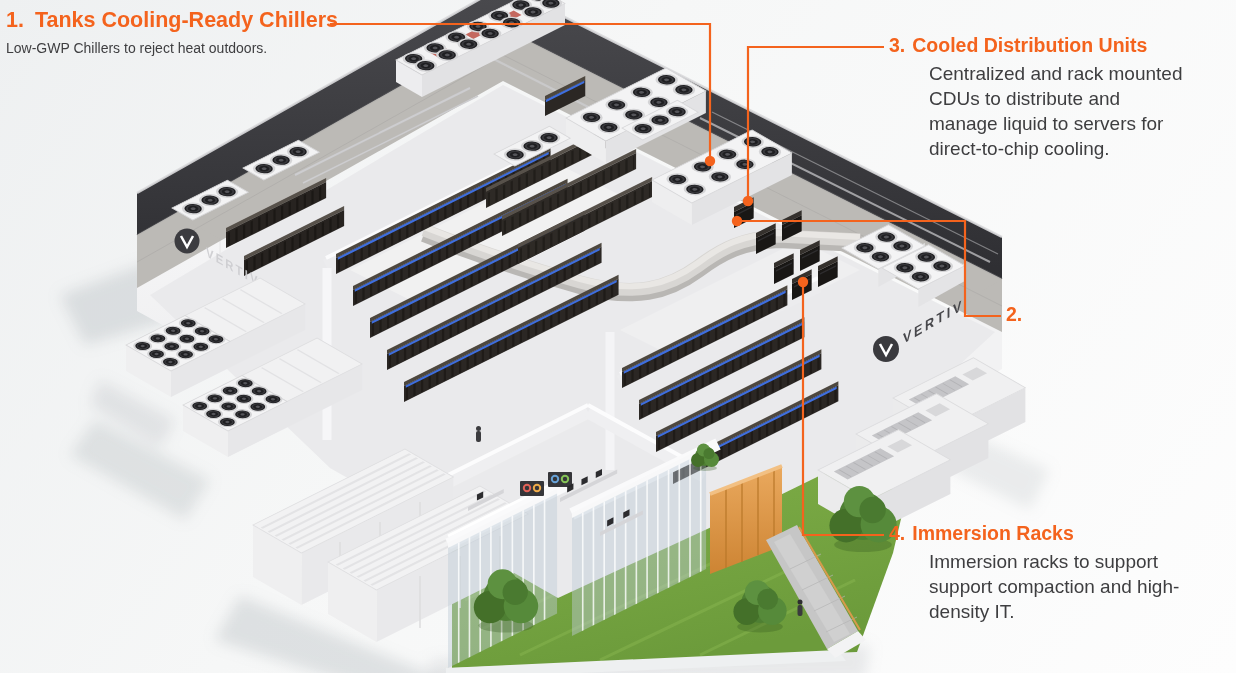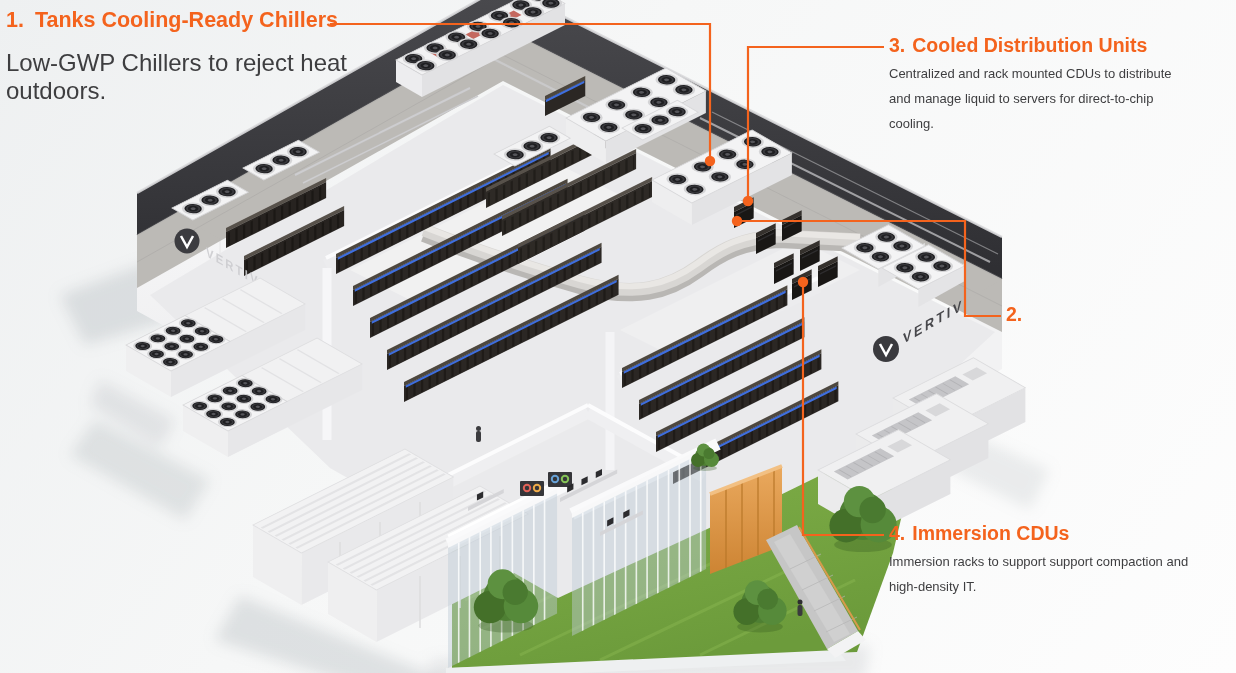--- a/index.html
+++ b/index.html
@@ -6,23 +6,23 @@
   #stage{position:relative;width:1236px;height:673px;overflow:hidden;
          font-family:"Liberation Sans",sans-serif;
          background:linear-gradient(125deg,#eef0f1 0%,#f6f7f7 40%,#fdfdfd 100%);}
   #scene{position:absolute;left:0;top:0;}
   .ann{position:absolute;z-index:5;}
   .ann-title{display:flex;align-items:baseline;font-weight:700;color:#F4631D;}
   .ann-title .num{margin-right:7px;}
   .ann-body{color:#3E3E40;font-weight:400;}
   #a1 .ann-title{font-size:21.5px;}
   #a1 .ann-title .num{margin-right:11px;}
-  #a1 .ann-body{font-size:24px;margin-top:16px;}
+  #a1 .ann-body{font-size:14px;margin-top:7px;}
   #a2 .ann-title,#a3 .ann-title,#a4 .ann-title{font-size:19.5px;}
-  #a2 .ann-body,#a3 .ann-body,#a4 .ann-body{font-size:13px;line-height:25px;margin-top:4px;}
+  #a2 .ann-body,#a3 .ann-body,#a4 .ann-body{font-size:19px;line-height:25px;margin-top:4px;margin-left:40px;}
   #a1{left:6px;top:8px;width:420px;}
   #a3{left:889px;top:34px;width:295px;}
   #a2{left:1006px;top:303px;width:228px;}
   #a4{left:889px;top:522px;width:302px;}
 </style>
 </head>
 <body>
 
 <div id="stage">
 
@@ -492,18 +492,18 @@
 
 <div class="ann" id="a2">
   <div class="ann-title">
     <span class="num">2.</span>
   </div>
 </div>
 
 <div class="ann" id="a4">
   <div class="ann-title">
     <span class="num">4.</span>
-    <span>Immersion CDUs</span>
+    <span>Immersion Racks</span>
   </div>
   <div class="ann-body">Immersion racks to support support compaction and high-density IT.</div>
 </div>
 
 </div>
 
 </body></html>

